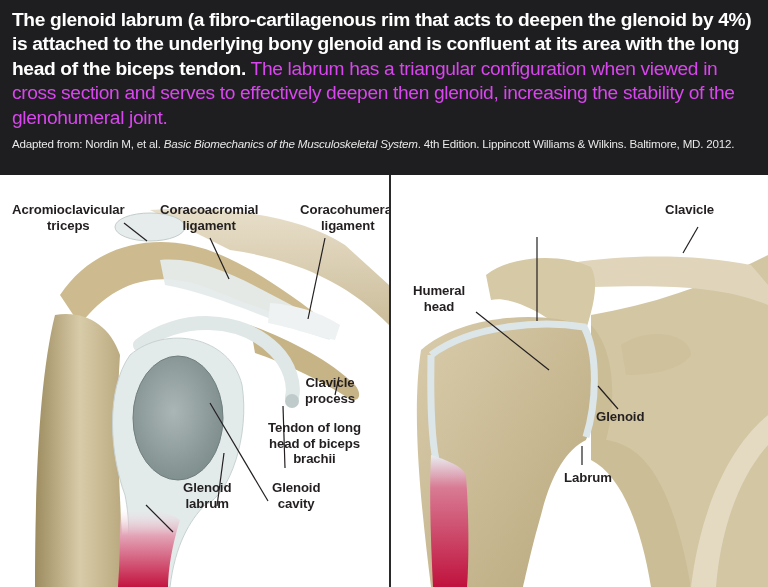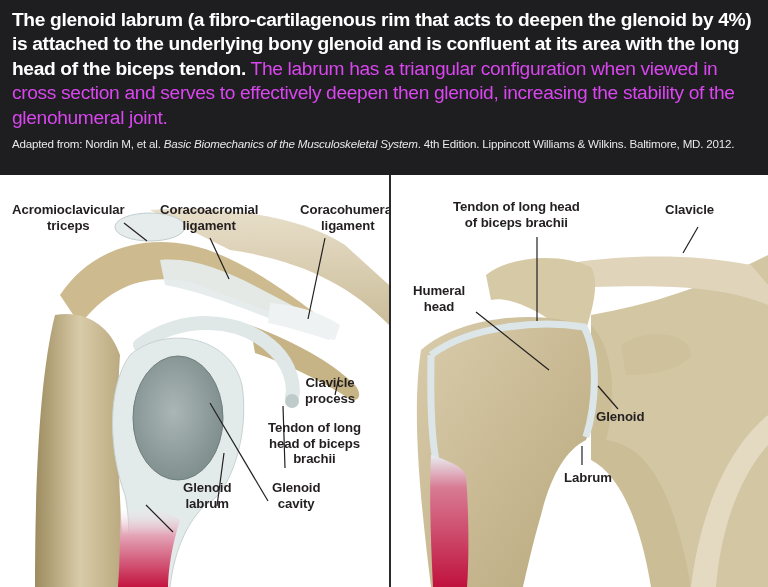--- a/index.html
+++ b/index.html
@@ -160,22 +160,20 @@
 
     <g stroke="#231f20" stroke-width="1.2" fill="none">
       <line x1="146" y1="62" x2="146" y2="146"></line>
       <line x1="307" y1="52" x2="292" y2="78"></line>
       <line x1="85" y1="137" x2="158" y2="195"></line>
       <line x1="207" y1="211" x2="227" y2="234"></line>
       <line x1="191" y1="271" x2="191" y2="290"></line>
     </g>
   </svg>
 
-  <div class="lbl" style="left:62px;top:24px;">Tendon of long head
-of biceps brachii</div>
   <div class="lbl" style="left:274px;top:27px;">Clavicle</div>
   <div class="lbl" style="left:22px;top:108px;">Humeral
 head</div>
   <div class="lbl" style="left:205px;top:234px;">Glenoid</div>
   <div class="lbl" style="left:173px;top:295px;">Labrum</div>
 </div>
 
 <style>.lbl { white-space: pre; }</style>
 
 </body></html>

